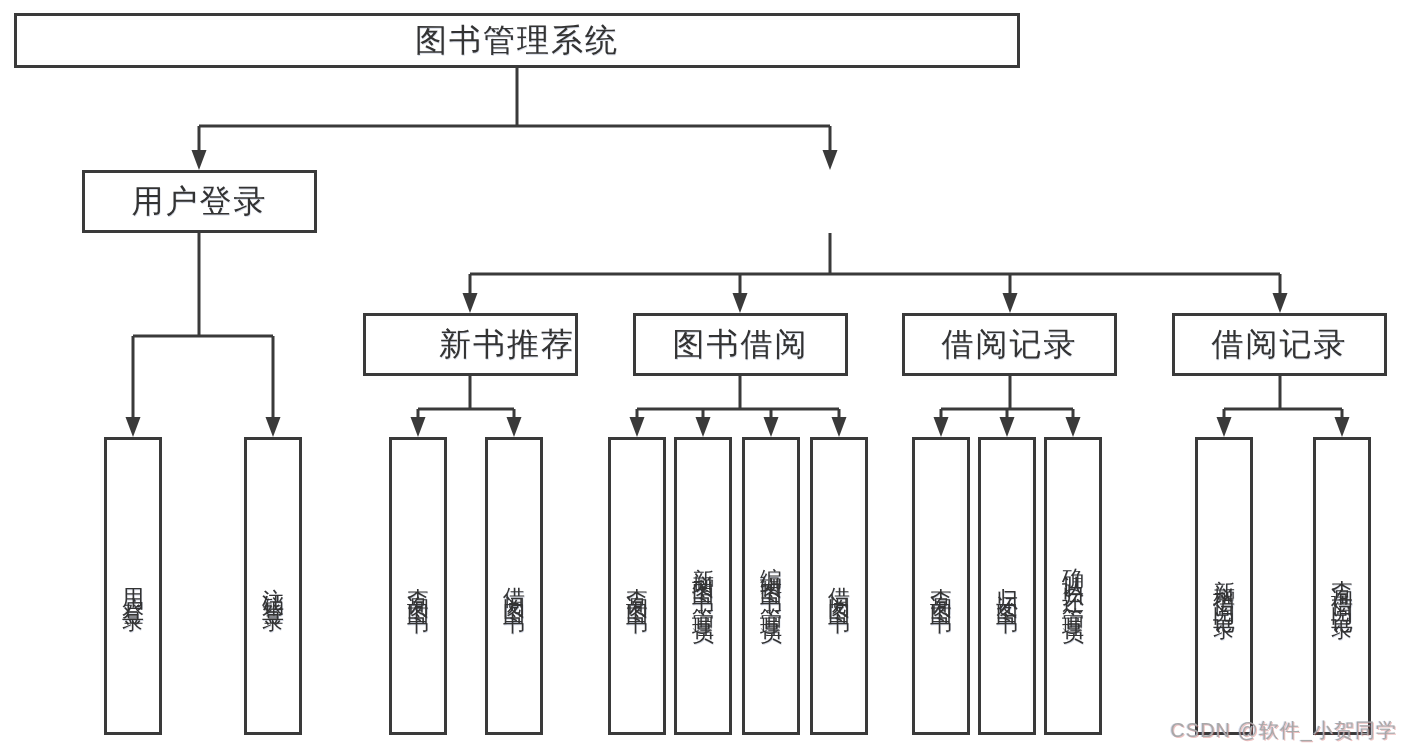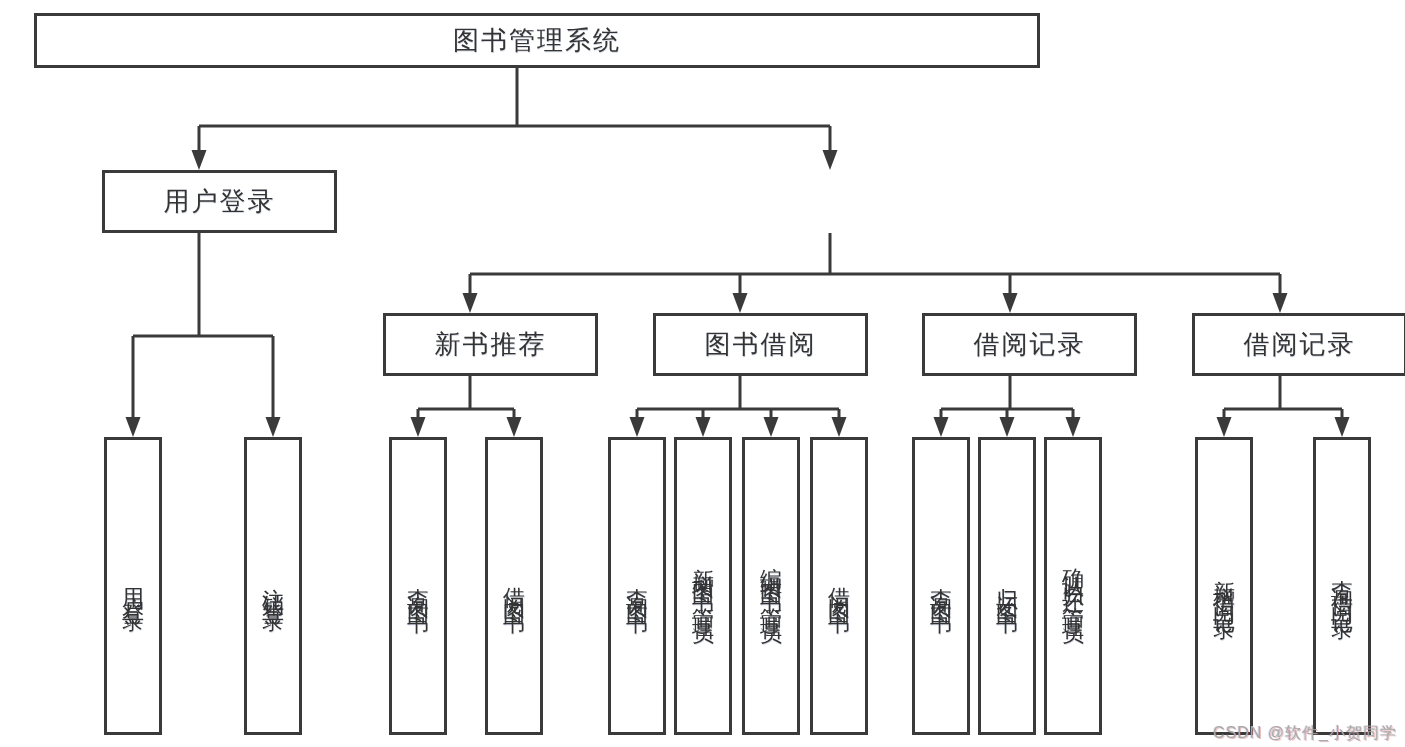--- a/index.html
+++ b/index.html
@@ -23,41 +23,40 @@
   }
   .node {
     position: absolute;
     background: #ffffff;
     border: 3px solid #3a3a3a;
     display: flex;
     align-items: center;
     justify-content: center;
   }
   .hnode {
-    font-size: 26px;
+    font-size: 32px;
     letter-spacing: 2px;
     color: #333333;
     text-shadow: 0.5px 0.5px 0 rgba(90,110,160,0.25);
     white-space: nowrap;
-    margin-left: 20px;
   }
   .leaf .vtext {
     writing-mode: vertical-rl;
     text-orientation: mixed;
     font-size: 22px;
     letter-spacing: 8px;
     color: #333333;
     text-shadow: 0.5px 0.5px 0 rgba(90,110,160,0.25);
     line-height: 1;
   }
   #watermark {
     position: absolute;
     right: 8px;
     bottom: 3px;
-    font-size: 16px;
+    font-size: 20px;
     color: #a8a8a8;
     letter-spacing: 1px;
     white-space: nowrap;
     text-shadow: 1px 1px 0 rgba(205,80,80,0.35), -1px 0 0 rgba(110,130,200,0.25);
   }
 </style>
 </head>
 <body>
 
 <div id="canvas">
@@ -96,21 +95,21 @@
   </svg>
 
   <div class="node hnode" style="left:14px; top:13px; width:1006px; height:55px;">
     <span>图书管理系统</span>
   </div>
 
   <div class="node hnode" style="left:82px; top:170px; width:235px; height:63px;">
     <span>用户登录</span>
   </div>
 
-  <div class="node hnode" style="left:363px; top:313px; width:215px; height:63px;">
+  <div class="node hnode" style="left:363px; top:313px; width:215px; height:63px;justify-content:flex-end;">
     <span>新书推荐</span>
   </div>
   <div class="node hnode" style="left:633px; top:313px; width:215px; height:63px;">
     <span>图书借阅</span>
   </div>
   <div class="node hnode" style="left:902px; top:313px; width:215px; height:63px;">
     <span>借阅记录</span>
   </div>
   <div class="node hnode" style="left:1172px; top:313px; width:215px; height:63px;">
     <span>借阅记录</span>

